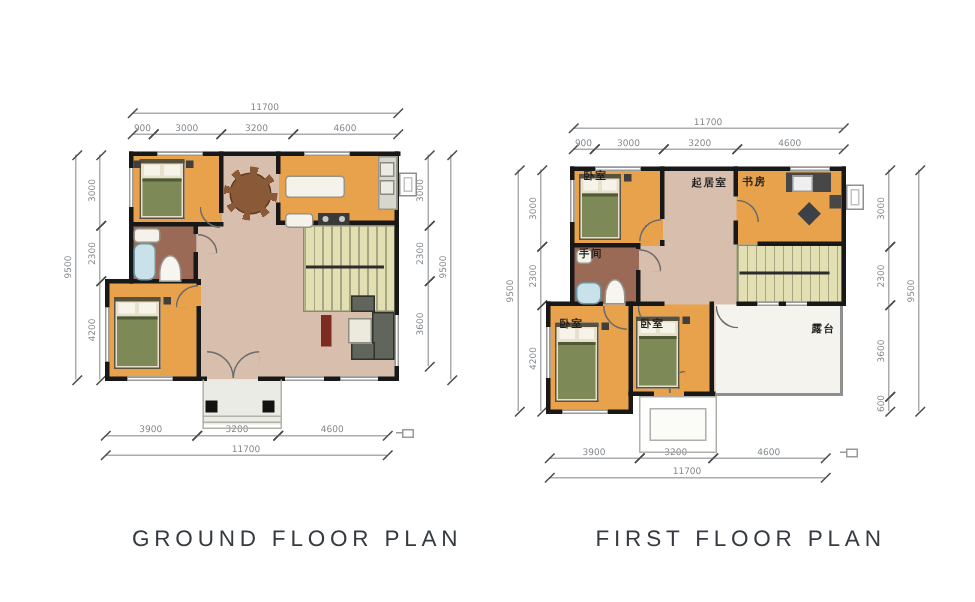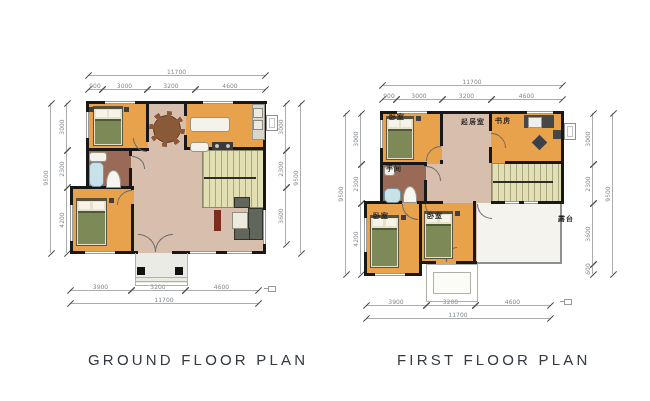--- a/index.html
+++ b/index.html
@@ -323,18 +323,18 @@
     <div class="outline" style="left:426px;top:264px;width:50px;height:36px"></div>
     <div class="outline fill" style="left:433px;top:272px;width:36px;height:20px"></div>
     <div class="elev" style="left:564px;top:299px"></div>
 
     <div class="rlabel" style="left:389px;top:114px">卧室</div>
     <div class="rlabel" style="left:461px;top:119px">起居室</div>
     <div class="rlabel" style="left:495px;top:118px">书房</div>
     <div class="rlabel" style="left:386px;top:166px">手间</div>
     <div class="rlabel" style="left:373px;top:213px">卧室</div>
     <div class="rlabel" style="left:427px;top:213px">卧室</div>
-    <div class="rlabel" style="left:558px;top:216px">露台</div>
+    <div class="rlabel" style="left:541px;top:216px">露台</div>
   </div>
 
   <div class="title" style="left:88px;top:352px">GROUND FLOOR PLAN</div>
   <div class="title" style="left:397px;top:352px">FIRST FLOOR PLAN</div>
 </div>
 
 </body></html>

